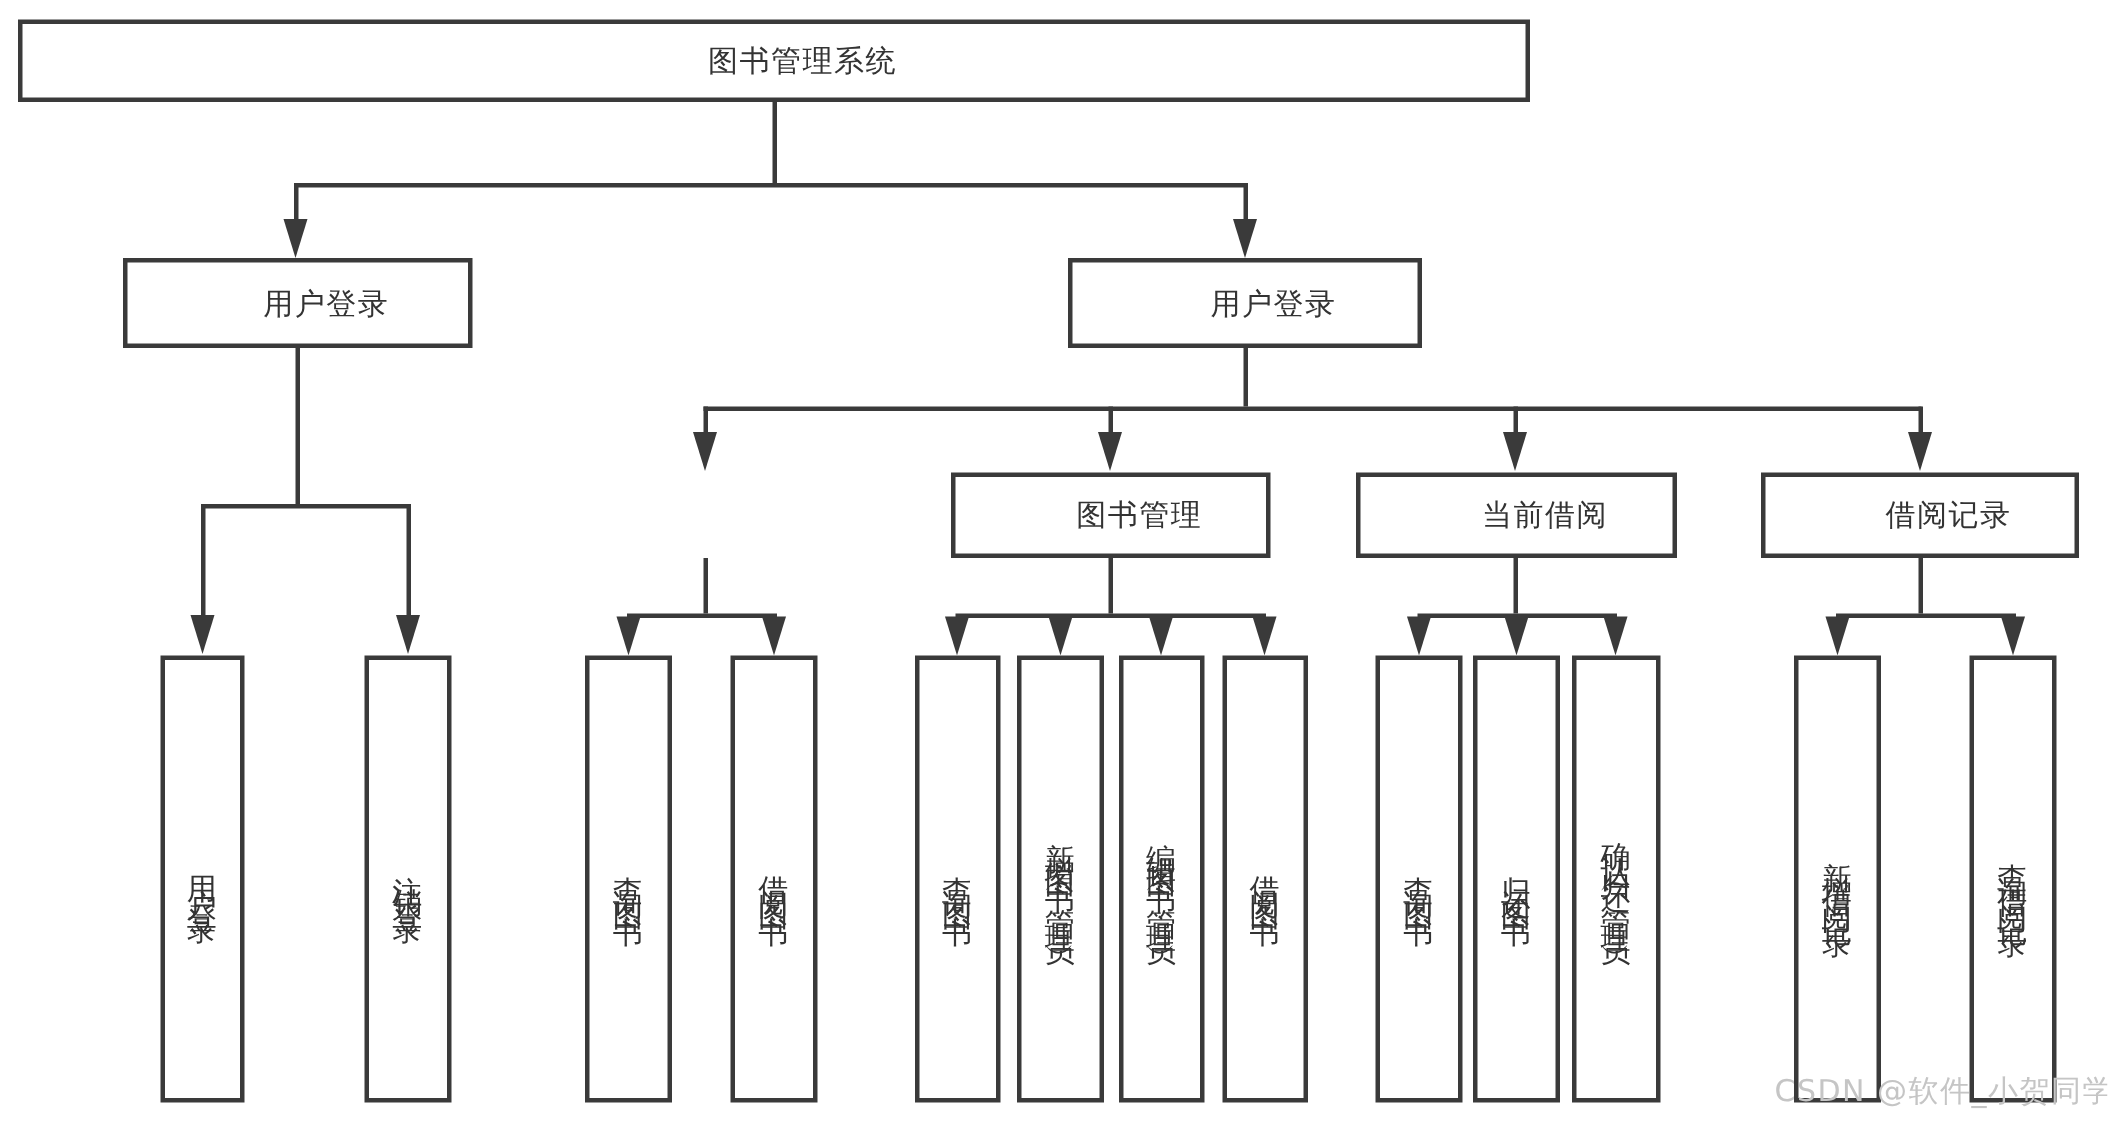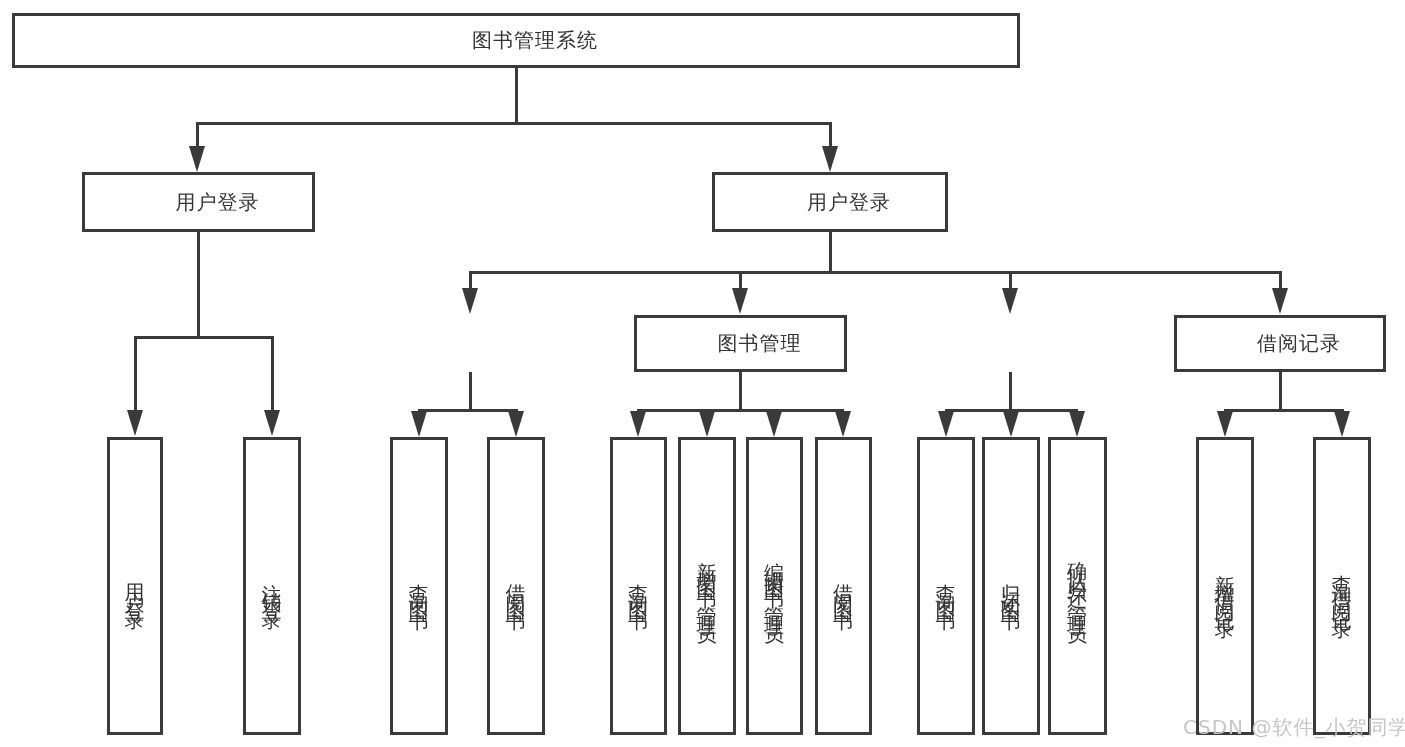--- a/index.html
+++ b/index.html
@@ -112,20 +112,23 @@
   <div class="vline" style="left:739px; top:271px; height:18px;"></div>
   <div class="arrow" style="left:732px; top:288px;"></div>
   <div class="vline" style="left:1009px; top:271px; height:18px;"></div>
   <div class="arrow" style="left:1002px; top:288px;"></div>
   <div class="vline" style="left:1279px; top:271px; height:18px;"></div>
   <div class="arrow" style="left:1272px; top:288px;"></div>
 
   <div class="box" style="left:634px; top:315px; width:213px; height:57px;">
     <span>图书管理</span>
   </div>
+  <div class="box" style="left:904px; top:315px; width:214px; height:57px;">
+    <span>当前借阅</span>
+  </div>
   <div class="box" style="left:1174px; top:315px; width:212px; height:57px;">
     <span>借阅记录</span>
   </div>
 
   <div class="vline" style="left:469px; top:372px; height:37px;"></div>
   <div class="hline" style="left:418px; top:409px; width:100px;"></div>
   <div class="arrow" style="left:411px; top:411px;"></div>
   <div class="arrow" style="left:508px; top:411px;"></div>
 
   <div class="vline" style="left:739px; top:372px; height:37px;"></div>

